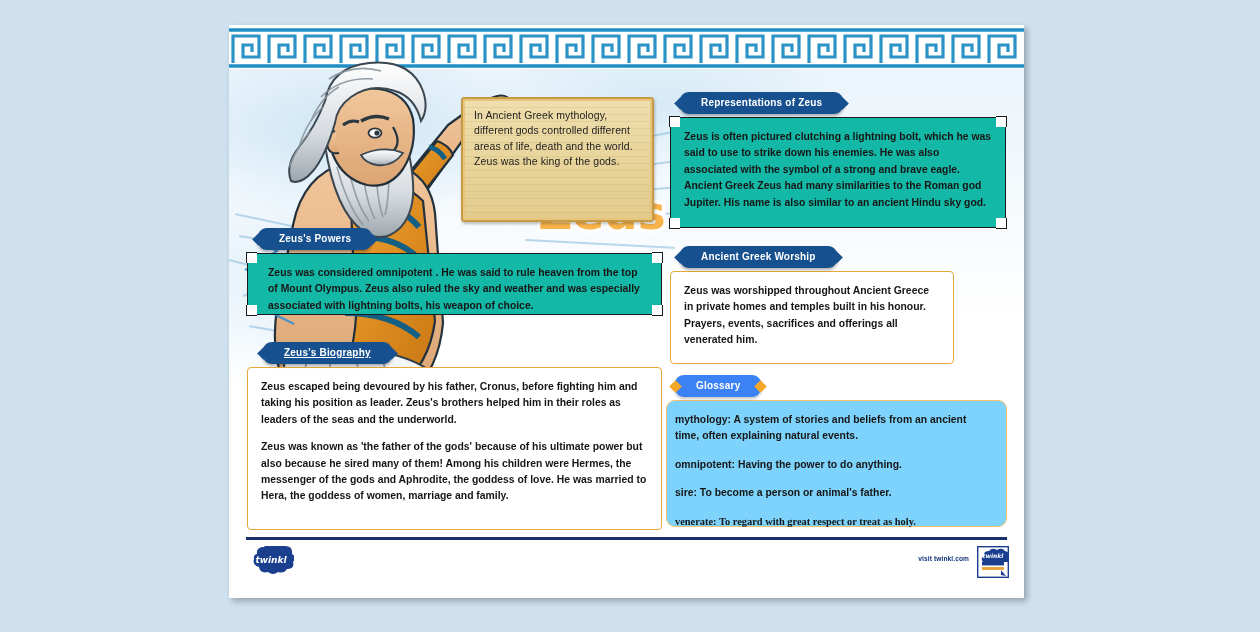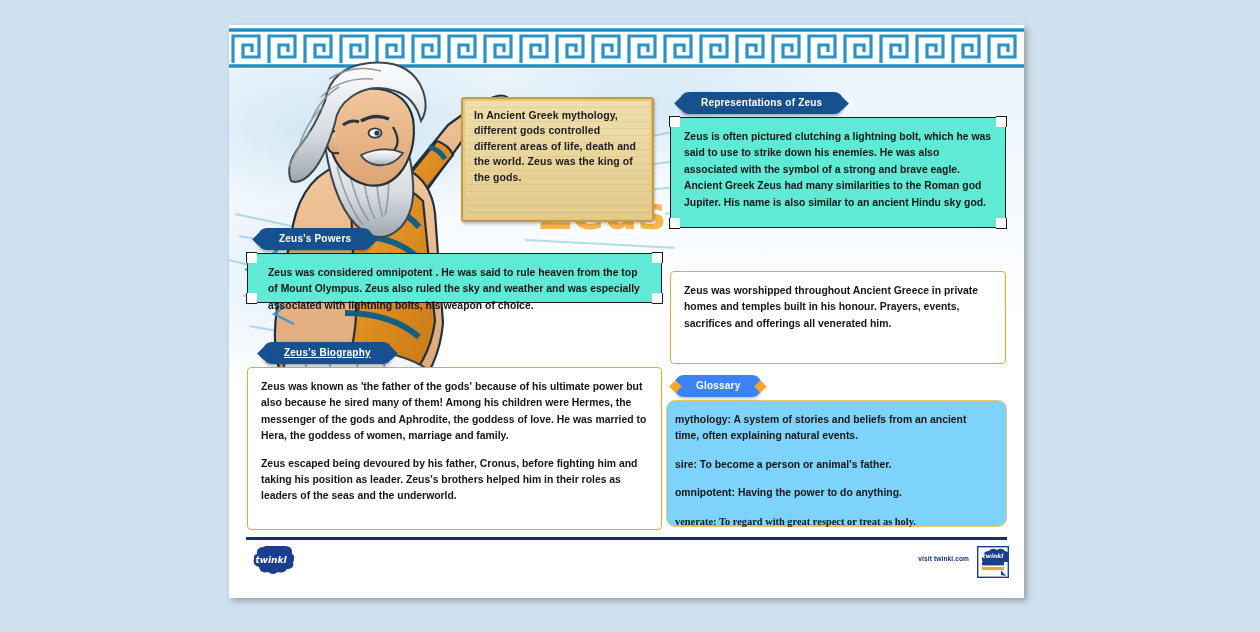--- a/index.html
+++ b/index.html
@@ -57,21 +57,21 @@
       repeating-linear-gradient(0deg, rgba(180,150,90,.18) 0px, rgba(180,150,90,.18) 1px, rgba(255,255,255,0) 1px, rgba(255,255,255,0) 7px),
       linear-gradient(180deg,#efdfae 0%,#e8d49a 55%,#e2cb8c 100%);
     border:2px solid #c79b46;
     border-radius:3px;
     box-shadow:0 0 0 2px #e7c67c inset, 1px 2px 3px rgba(0,0,0,.25);
     padding:9px 11px;
     box-sizing:border-box;
   }
   #intro-plaque p{
     margin:0;font-size:10.5px;line-height:15.4px;
-    color:#1d1d1d;font-weight:bold;letter-spacing:.1px;
+    color:#1d1d1d;font-weight:normal;letter-spacing:.1px;
   }
 
   
   .banner{
     position:absolute;
     background:#16508f;
     color:#ffffff;
     font-size:10px;font-weight:bold;
     text-align:center;
     padding:5px 22px 6px 22px;
@@ -86,21 +86,21 @@
     content:"";position:absolute;top:50%;width:9px;height:9px;
     margin-top:-4.5px;background:#16508f;transform:rotate(45deg);
   }
   .banner::before{left:-3px;}
   .banner::after{right:-3px;}
   .banner.orange{background:#3b82f6;box-shadow:0 2px 3px rgba(0,0,0,.22);}
   .banner.orange::before,.banner.orange::after{background:#f5a728;}
 
   
   .box{
-    position:absolute;background:#5eead4;box-sizing:border-box;
+    position:absolute;background:#14b8a6;box-sizing:border-box;
     font-size:10.4px;line-height:16.4px;color:#161616;font-weight:bold;
     padding:11px 13px 10px 13px;
     z-index:4;
   }
   .box p{margin:0 0 11px 0;}
   .box p:last-child{margin-bottom:0;}
   .box.bracket{
     border:1.6px solid #1b1b1b;
     border-radius:4px;
   }
@@ -325,61 +325,62 @@
       <text x="85" y="46" text-anchor="middle" font-family="'DejaVu Sans', sans-serif" font-size="47" font-weight="bold" fill="#f9b44b" stroke="#ffffff" stroke-width="7" paint-order="stroke">Zeus</text>
     </svg>
   </div>
 
   <div id="intro-plaque">
     <p>In Ancient Greek mythology, different gods controlled different areas of life, death and the world. Zeus was the king of the gods.</p>
   </div>
 
   <div class="banner" style="left:28px;top:203px;">Zeus's Powers</div>
 
-  <div class="box bracket" style="left:18px;top:228px;width:415px;height:50px;padding-left:20px;">
+  <div class="box bracket" style="left:18px;top:228px;width:415px;height:62px;padding-left:20px;">
     <span class="notch tl"></span>
     <span class="notch tr"></span>
     <span class="notch bl"></span>
     <span class="notch br"></span>
     <p>Zeus was considered omnipotent . He was said to rule heaven from the top of Mount Olympus. Zeus also ruled the sky and weather and was especially associated with lightning bolts, his weapon of choice.</p>
   </div>
 
   <div class="banner" style="left:33px;top:317px;text-decoration:underline;">Zeus's Biography</div>
 
   <div class="box gold" style="left:18px;top:342px;width:415px;height:163px;">
+    <p>Zeus escaped being devoured by his father, Cronus, before fighting him and taking his position as leader. Zeus's brothers helped him in their roles as leaders of the seas and the underworld.</p>
     <p>Zeus was known as 'the father of the gods' because of his ultimate power but also because he sired many of them! Among his children were Hermes, the messenger of the gods and Aphrodite, the goddess of love. He was married to Hera, the goddess of women, marriage and family.</p>
-    <p>Zeus escaped being devoured by his father, Cronus, before fighting him and taking his position as leader. Zeus's brothers helped him in their roles as leaders of the seas and the underworld.</p>
   </div>
 
   <div class="banner" style="left:450px;top:67px;">Representations of Zeus</div>
 
   <div class="box bracket" style="left:441px;top:92px;width:336px;height:111px;">
     <span class="notch tl"></span>
     <span class="notch tr"></span>
     <span class="notch bl"></span>
     <span class="notch br"></span>
     <p>Zeus is often pictured clutching a lightning bolt, which he was said to use to strike down his enemies. He was also associated with the symbol of a strong and brave eagle. Ancient Greek Zeus had many similarities to the Roman god Jupiter. His name is also similar to an ancient Hindu sky god.</p>
   </div>
 
-
-  <div class="box gold" style="left:441px;top:246px;width:336px;height:93px;">
+  <div class="banner" style="left:450px;top:221px;">Ancient Greek Worship</div>
+
+  <div class="box gold" style="left:441px;top:246px;width:284px;height:93px;">
     <p>Zeus was worshipped throughout Ancient Greece in private homes and temples built in his honour. Prayers, events, sacrifices and offerings all venerated him.</p>
   </div>
 
   <div class="banner orange" style="left:445px;top:350px;">Glossary</div>
 
   <div class="box glossy" style="left:437px;top:375px;width:341px;height:127px;">
     <p>
       <b class="term">mythology:</b><span> A system of stories and beliefs from an ancient time, often explaining natural events.</span>
     </p>
     <p>
-      <b class="term">sire:</b><span> To become a person or animal's father.</span>
+      <b class="term">omnipotent:</b><span> Having the power to do anything.</span>
     </p>
     <p>
-      <b class="term">omnipotent:</b><span> Having the power to do anything.</span>
+      <b class="term">sire:</b><span> To become a person or animal's father.</span>
     </p>
     <p>
       <b class="term">venerate:</b><span> To regard with great respect or treat as holy.</span>
     </p>
   </div>
 
   <div id="footer-rule"></div>
 
   <div id="twinkl-left">
     <svg width="46" height="28" viewBox="0 0 46 28" xmlns="http://www.w3.org/2000/svg">

